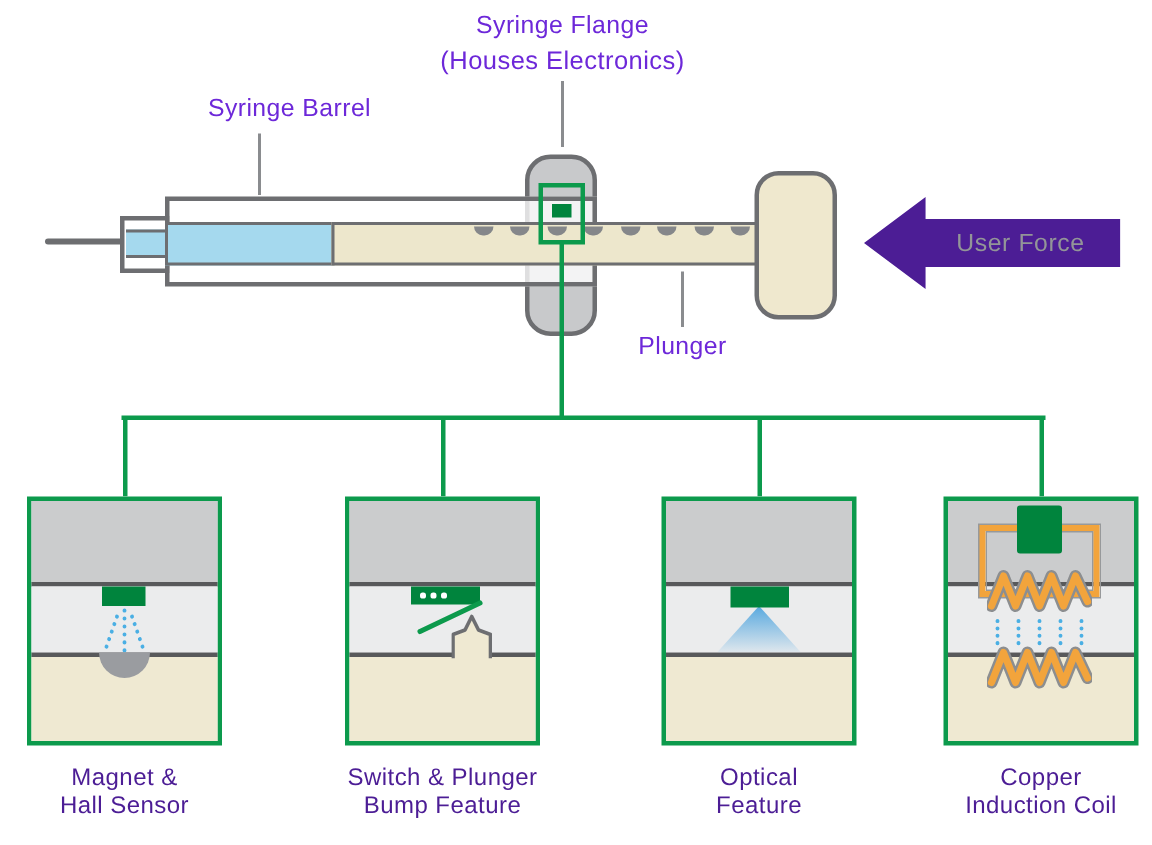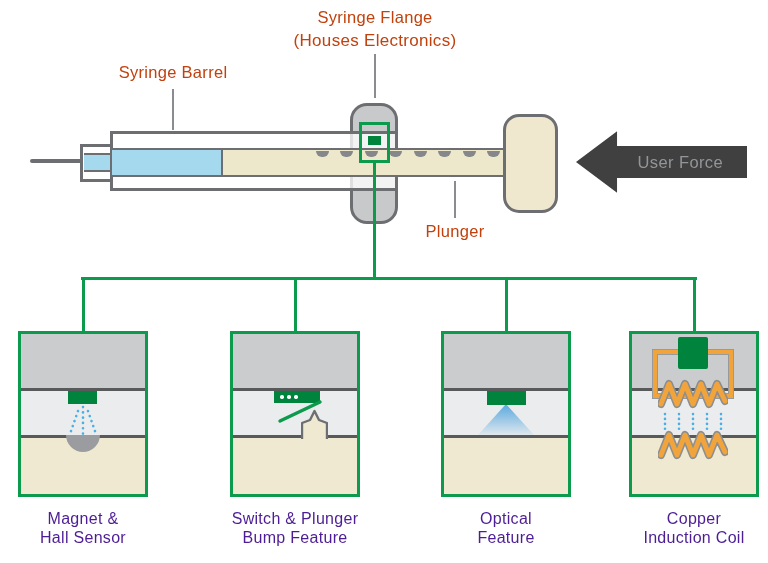--- a/index.html
+++ b/index.html
@@ -1,40 +1,40 @@
 <!DOCTYPE html>
 <html><head>
 <meta charset="utf-8">
 <style>
   html,body{margin:0;padding:0;background:#fff;}
   .canvas{position:relative;width:768px;height:563px;background:#ffffff;overflow:hidden;
           font-family:"Liberation Sans", sans-serif;}
   .abs{position:absolute;}
-  .lbl{position:absolute;color:#c2410c;text-align:center;letter-spacing:.3px;}
+  .lbl{position:absolute;color:#6d28d9;text-align:center;letter-spacing:.3px;}
   .leader{position:absolute;width:2px;background:#8A8C8F;}
   .gline{position:absolute;background:#0C9A4C;}
   
   .needle{left:30px;top:159px;width:56px;height:4px;background:#6D6E71;border-radius:2px;}
   .barrel{left:110px;top:131px;width:288px;height:60px;background:rgba(255,255,255,.78);
           border:3.5px solid #6D6E71;box-sizing:border-box;}
   .flange{left:350px;top:103px;width:48px;height:121px;background:#C8C9CB;
           border:3.5px solid #6D6E71;border-radius:17px;box-sizing:border-box;}
   .hub{left:80px;top:144px;width:33px;height:38px;background:#fff;border:3px solid #6D6E71;box-sizing:border-box;}
   .hub-liquid{left:84px;top:153px;width:28px;height:19px;background:#A5D9EE;
           border-top:2px solid #6D6E71;border-bottom:2px solid #6D6E71;box-sizing:border-box;}
   .liquid{left:110px;top:148px;width:113px;height:29px;background:#A5D9EE;
           border:2.5px solid #6D6E71;box-sizing:border-box;}
   .rod{left:221px;top:148px;width:285px;height:29px;background:#EDE7CC;
           border:2.5px solid #6D6E71;box-sizing:border-box;}
   .bump{position:absolute;top:150.5px;width:13px;height:6px;background:#85878A;border-radius:0 0 7px 7px;}
   .thumb{left:503px;top:114px;width:55px;height:99px;background:#EFE8CE;
           border:3.5px solid #6D6E71;border-radius:16px;box-sizing:border-box;}
   .highlight{left:359px;top:122px;width:31px;height:41px;border:3px solid #0C9A4C;box-sizing:border-box;}
   .flange-chip{left:368px;top:136px;width:13px;height:9px;background:#00843D;}
-  .arrow{left:576px;top:130px;width:171px;height:64px;background:#404040;
+  .arrow{left:576px;top:130px;width:171px;height:64px;background:#4c1d95;
          clip-path:polygon(0 50%,24% 2%,24% 25%,100% 25%,100% 75%,24% 75%,24% 98%);}
   .arrow span{position:absolute;left:24%;right:2%;top:0;bottom:0;line-height:64px;text-align:center;
          color:#939598;font-size:16.5px;letter-spacing:.4px;}
   
   .sensor-box{position:absolute;top:331px;width:130px;height:166px;border:3px solid #0C9A4C;
           background:#fff;box-sizing:border-box;}
   .band{position:absolute;left:0;right:0;}
   .band.top{top:0;height:54px;background:#CBCCCD;}
   .band.d1{top:54px;height:3px;background:#58595B;}
   .band.mid{top:57px;height:44px;background:#EBECED;}
@@ -54,21 +54,21 @@
 </style>
 </head>
 <body>
 
 <div class="canvas">
 
   <div class="lbl" style="left:275px;top:8px;width:200px;font-size:16.5px;">Syringe Flange</div>
   <div class="lbl" style="left:275px;top:31px;width:200px;font-size:17px;">(Houses Electronics)</div>
   <div class="leader" style="left:374px;top:54px;height:44px;"></div>
 
-  <div class="lbl" style="left:88px;top:63px;width:170px;font-size:16.5px;">Syringe Barrel</div>
+  <div class="lbl" style="left:108px;top:63px;width:170px;font-size:16.5px;">Syringe Barrel</div>
   <div class="leader" style="left:172px;top:89px;height:41px;"></div>
 
   <div class="lbl" style="left:405px;top:222px;width:100px;font-size:16.5px;">Plunger</div>
   <div class="leader" style="left:454px;top:181px;height:37px;"></div>
 
   <div class="abs needle"></div>
   <div class="abs flange"></div>
   <div class="abs barrel"></div>
   <div class="abs hub"></div>
   <div class="abs hub-liquid"></div>

